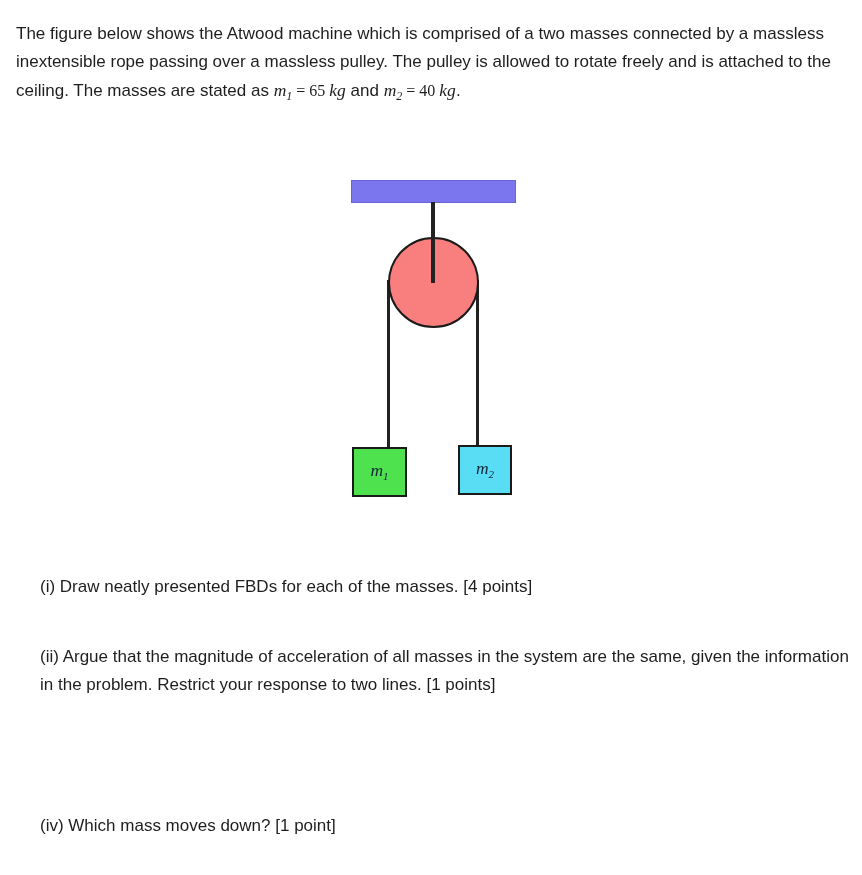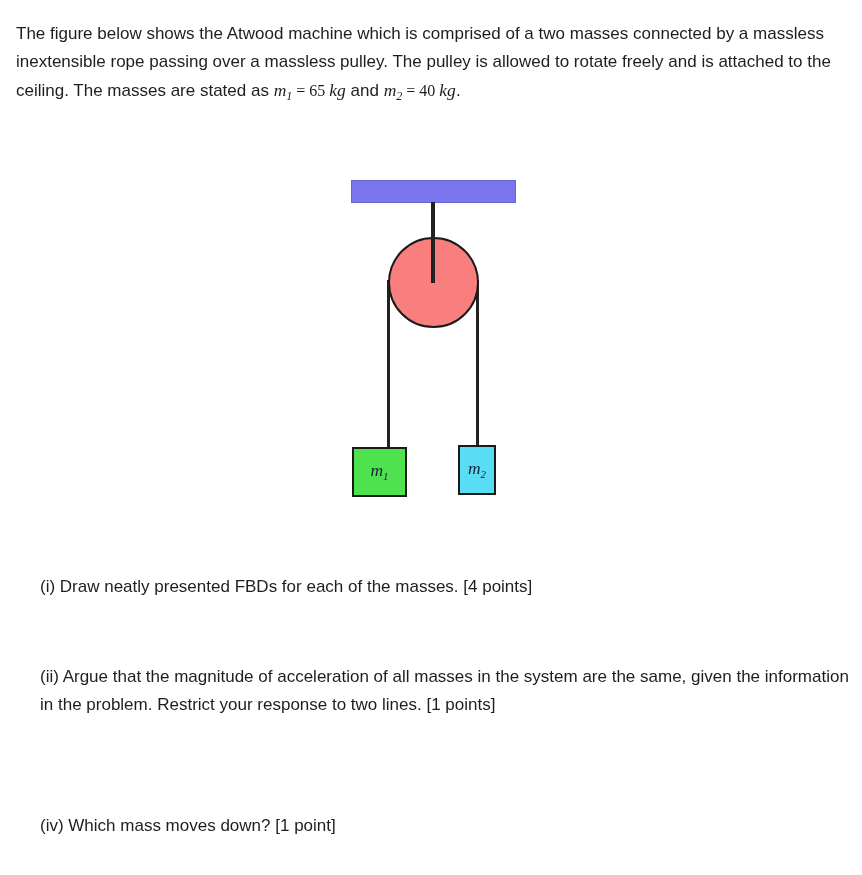--- a/index.html
+++ b/index.html
@@ -37,28 +37,28 @@
   }
   .rope { position: absolute; width: 3px; z-index: 2; }
   .rope-left  { left: 387px; top: 280px; height: 167px; }
   .rope-right { left: 476px; top: 280px; height: 165px; }
   .mass {
     position: absolute; border: 2px solid #1a1a1a;
     display: flex; align-items: center; justify-content: center;
     z-index: 3;
   }
   .mass1 { left: 352px; top: 447px; width: 55px; height: 50px; }
-  .mass2 { left: 458px; top: 445px; width: 38px; height: 50px; }
+  .mass2 { left: 458px; top: 445px; width: 54px; height: 50px; }
   .boxlabel { font-family: "Liberation Serif", serif; font-style: italic; font-size: 16px; color: #14233c; line-height: 1; }
   .boxlabel .mathsub { font-size: 11px; }
 
   
   .question { position: absolute; left: 16px; font-size: 17px; line-height: 28px; margin-left: 24px; }
   .q1 { top: 573px; width: 830px; }
-  .q2 { top: 663px; width: 818px; }
+  .q2 { top: 643px; width: 818px; }
   .q3 { top: 741px; width: 842px; }
   .q4 { top: 812px; width: 830px; }
 </style>
 </head>
 <body>
 
 <div class="page">
 
   <p class="intro"><span>The figure below shows the Atwood machine which is comprised of a two masses connected by a massless inextensible rope passing over a massless pulley. The pulley is allowed to rotate freely and is attached to the ceiling. The masses are stated as </span><span class="mathvar">m</span><sub class="mathsub">1</sub><span class="mathtext"> = 65 </span><span class="mathvar">kg</span><span> and </span><span class="mathvar">m</span><sub class="mathsub">2</sub><span class="mathtext"> = 40 </span><span class="mathvar">kg</span><span>.</span></p>
 

